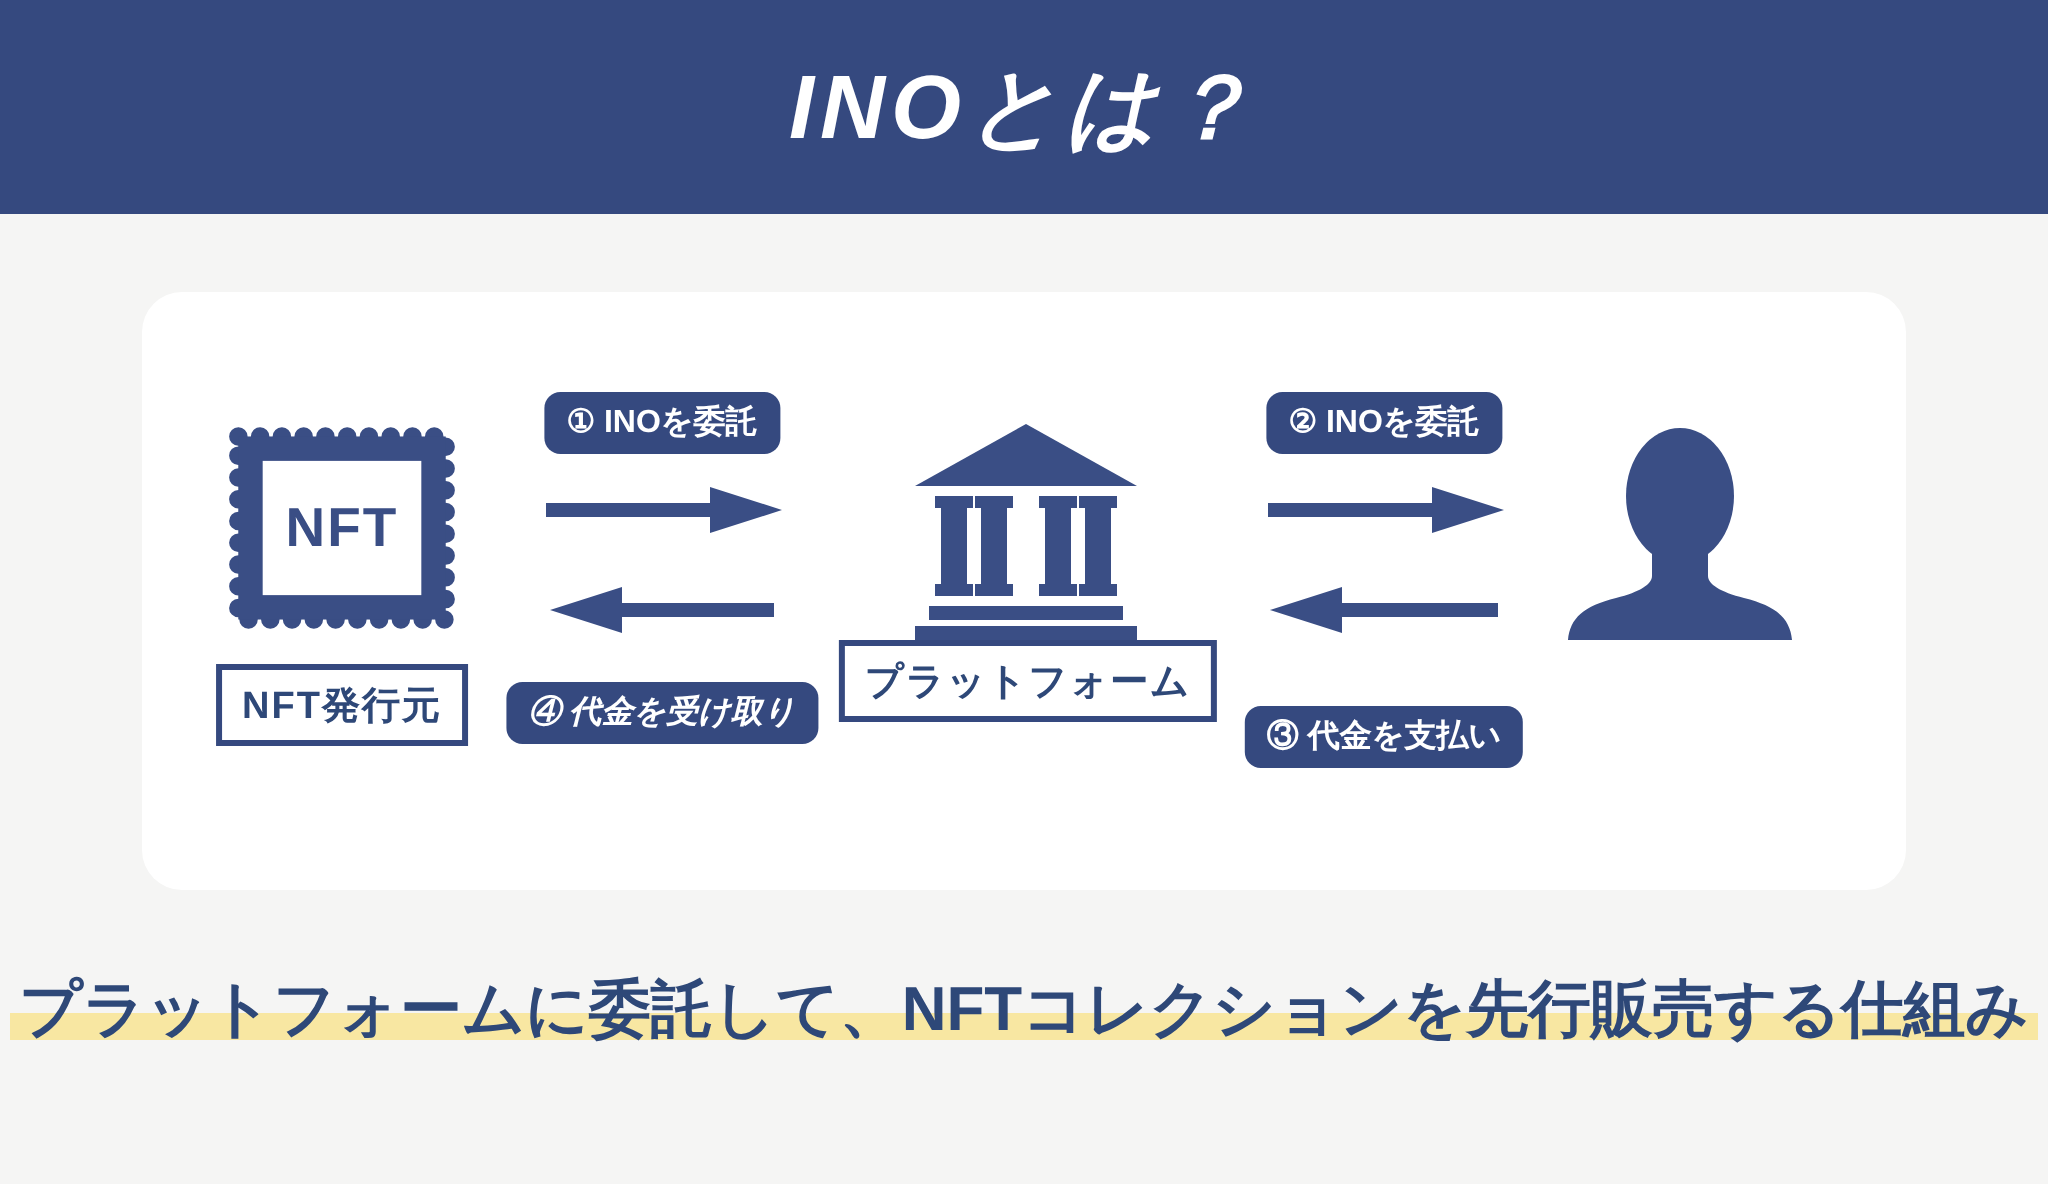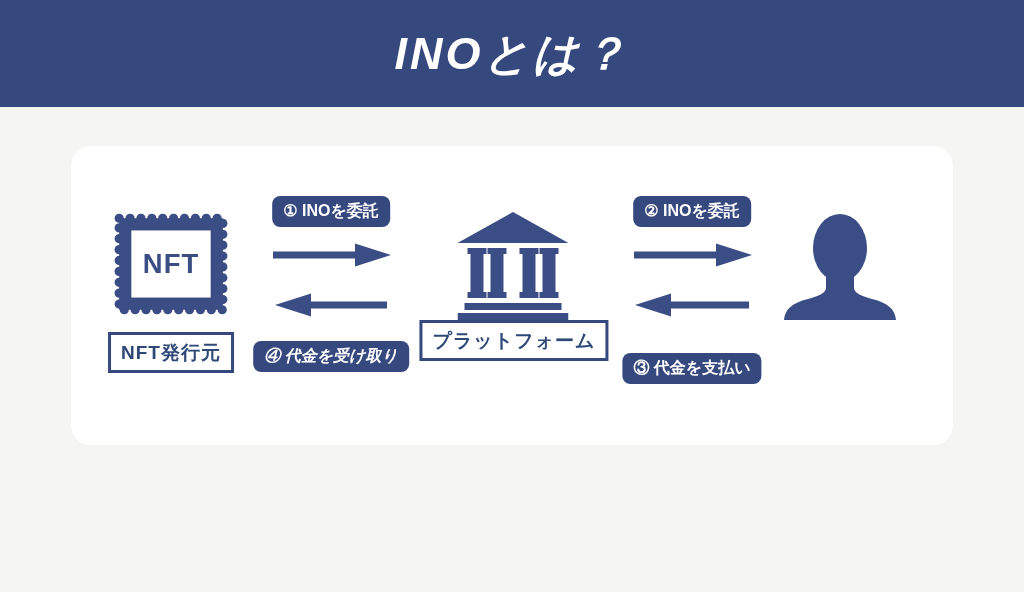--- a/index.html
+++ b/index.html
@@ -124,14 +124,17 @@
     </svg>
     <div class="abs badge" style="left:621px; top:195px;margin-top:12px;">③ 代金を支払い</div>
 
     <svg class="abs" style="left:769px; top:66px;" width="116" height="108" viewBox="0 0 116 108">
       <ellipse class="ic" cx="58" cy="36" rx="27" ry="34"></ellipse>
       <path class="ic" d="M44 56 L44 76 C44 80 38 84 26 87 C10 91 3 97 2 108 L114 108 C113 97 106 91 90 87 C78 84 72 80 72 76 L72 56 Z"></path>
     </svg>
 
   </main>
 
+  <p class="caption">
+    <span class="hl">プラットフォームに委託して、NFTコレクションを先行販売する仕組み</span>
+  </p>
 
 </div>
 
 </body></html>

